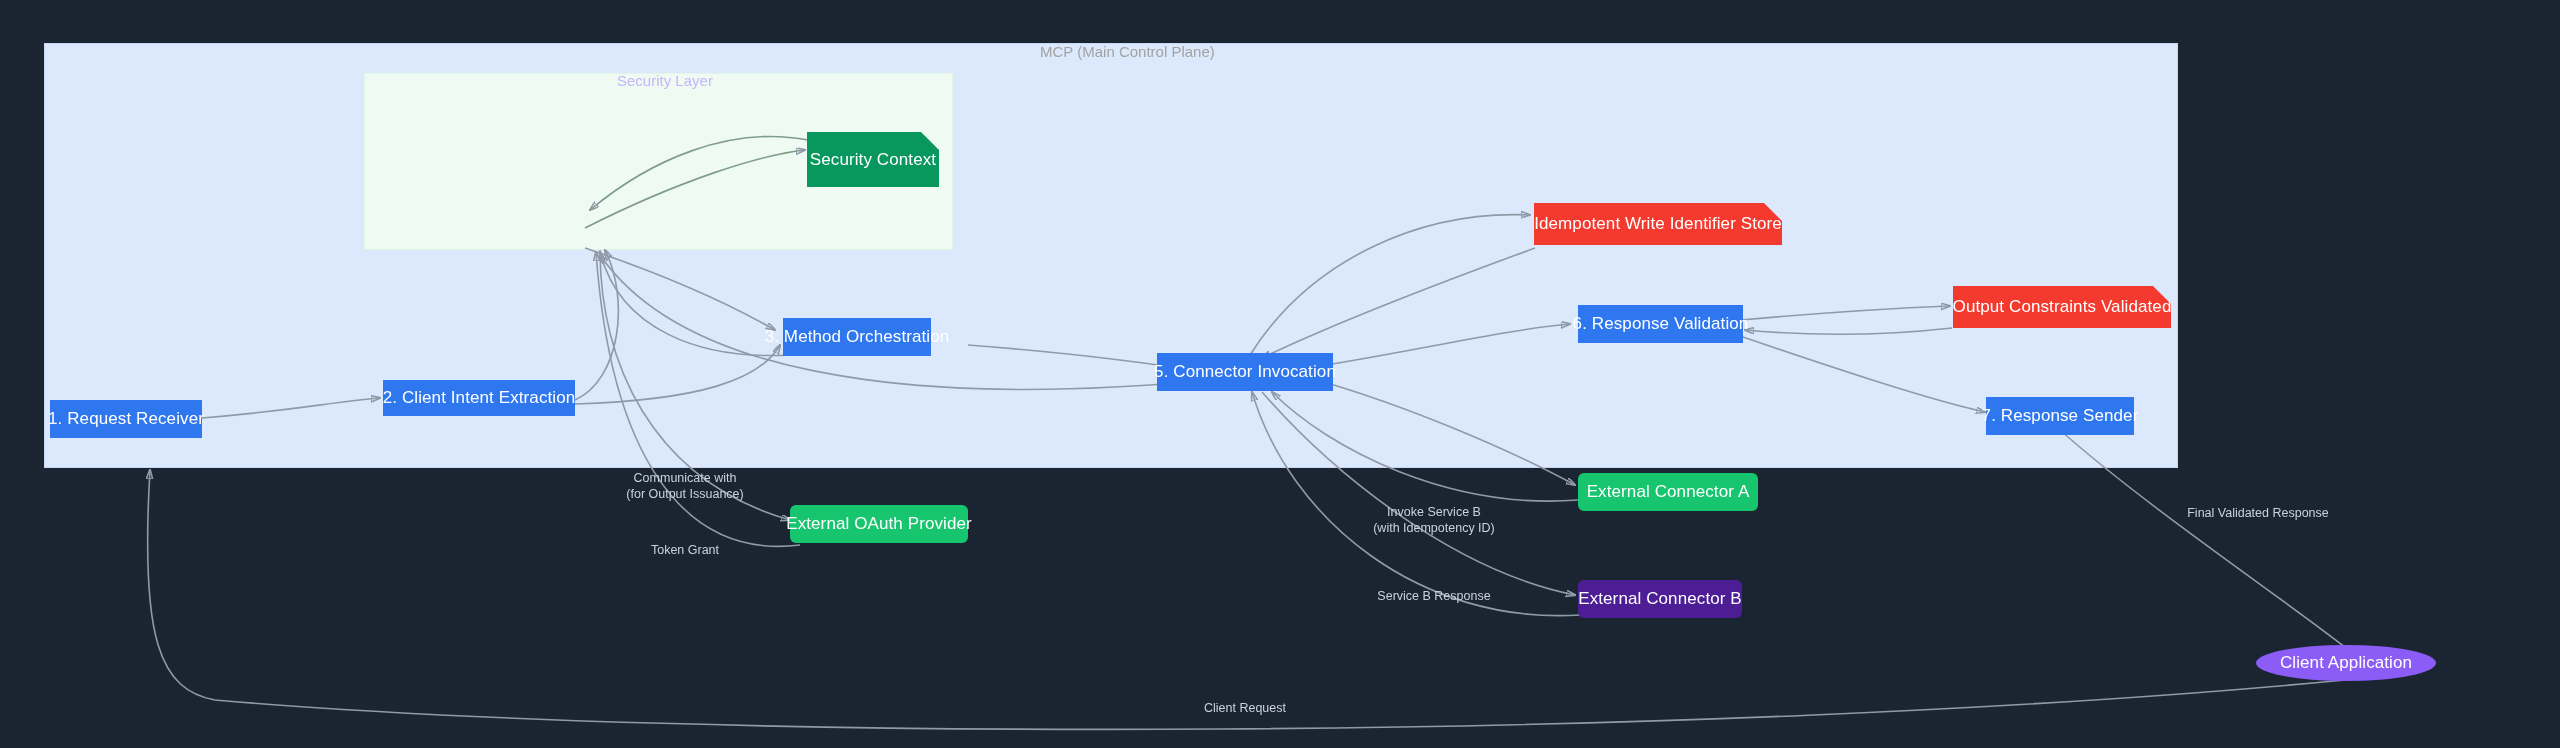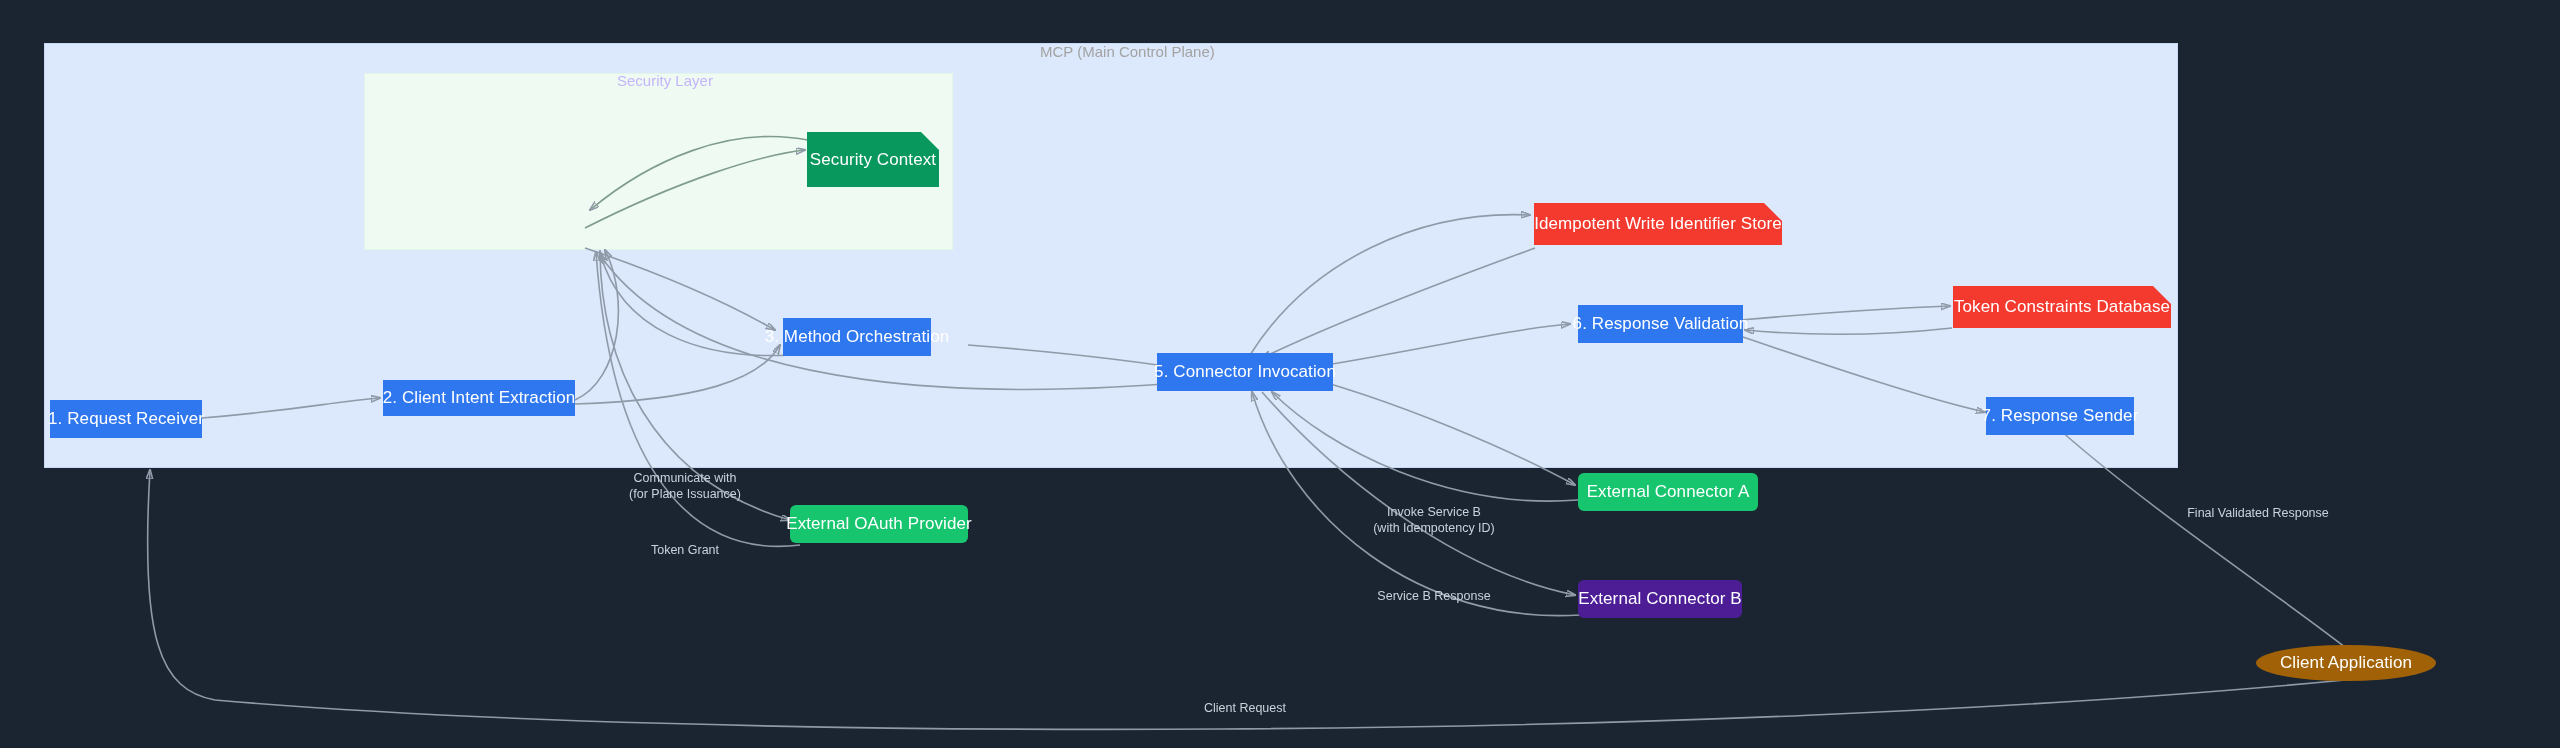--- a/index.html
+++ b/index.html
@@ -20,21 +20,21 @@
   svg#edges path{fill:none;stroke:#8f9aa8;stroke-width:1.6px;}
   svg#edges path.green{stroke:#7f9c8c;}
 
   
   .node{position:absolute;box-sizing:border-box;display:flex;align-items:center;
         justify-content:center;text-align:center;color:#fff;white-space:pre;
         line-height:1.25;letter-spacing:.1px;}
   .n-blue{background:#2f77ee;font-size:17px;}
   .n-green{background:#08985e;font-size:17px;}
   .n-red{background:#f4392f;font-size:17px;}
-  .n-ellipse{background:#a16207;border-radius:50%;font-size:17px;}
+  .n-ellipse{background:#8b5cf6;border-radius:50%;font-size:17px;}
   .n-rounded{border-radius:6px;}
   
   .n-folder{clip-path:polygon(0 0, calc(100% - 18px) 0, 100% 18px, 100% 100%, 0 100%);}
 
   
   .elabel{position:absolute;font-size:12.5px;color:#c9d2dc;text-align:center;
           white-space:pre;line-height:1.3;transform:translateX(-50%);}
 </style>
 </head>
 <body>
@@ -111,34 +111,34 @@
   <div class="node n-blue" style="left:1157px;top:353px;width:176px;height:38px;">5. Connector Invocation</div>
 
   <div class="node n-blue" style="left:1578px;top:305px;width:165px;height:38px;">6. Response Validation</div>
 
   <div class="node n-blue" style="left:1986px;top:397px;width:148px;height:38px;">7. Response Sender</div>
 
   <div class="node n-green n-folder" style="left:807px;top:132px;width:132px;height:55px;">Security Context</div>
 
   <div class="node n-red n-folder" style="left:1534px;top:203px;width:248px;height:42px;text-align:center;">Idempotent Write Identifier Store</div>
 
-  <div class="node n-red n-folder" style="left:1953px;top:286px;width:218px;height:42px;">Token Constraints Database</div>
+  <div class="node n-red n-folder" style="left:1953px;top:286px;width:218px;height:42px;">Output Constraints Validated</div>
 
   <div class="node n-green n-rounded" style="left:790px;top:505px;width:178px;height:38px;background:#17c56f;">External OAuth Provider</div>
 
   <div class="node n-green n-rounded" style="left:1578px;top:473px;width:180px;height:38px;background:#17c56f;">External Connector A</div>
 
   <div class="node n-green n-rounded" style="left:1578px;top:580px;width:164px;height:38px;background:#4c1d95;">External Connector B</div>
 
   <div class="node n-ellipse" style="left:2256px;top:645px;width:180px;height:36px;">Client Application</div>
 
   <div class="elabel" style="left:1245px;top:700px;">Client Request</div>
 
   <div class="elabel" style="left:685px;top:470px;">Communicate with
-(for Plane Issuance)</div>
+(for Output Issuance)</div>
 
   <div class="elabel" style="left:685px;top:542px;">Token Grant</div>
 
   <div class="elabel" style="left:1434px;top:504px;">Invoke Service B
 (with Idempotency ID)</div>
 
   <div class="elabel" style="left:1434px;top:588px;">Service B Response</div>
 
   <div class="elabel" style="left:2258px;top:505px;">Final Validated Response</div>
 

